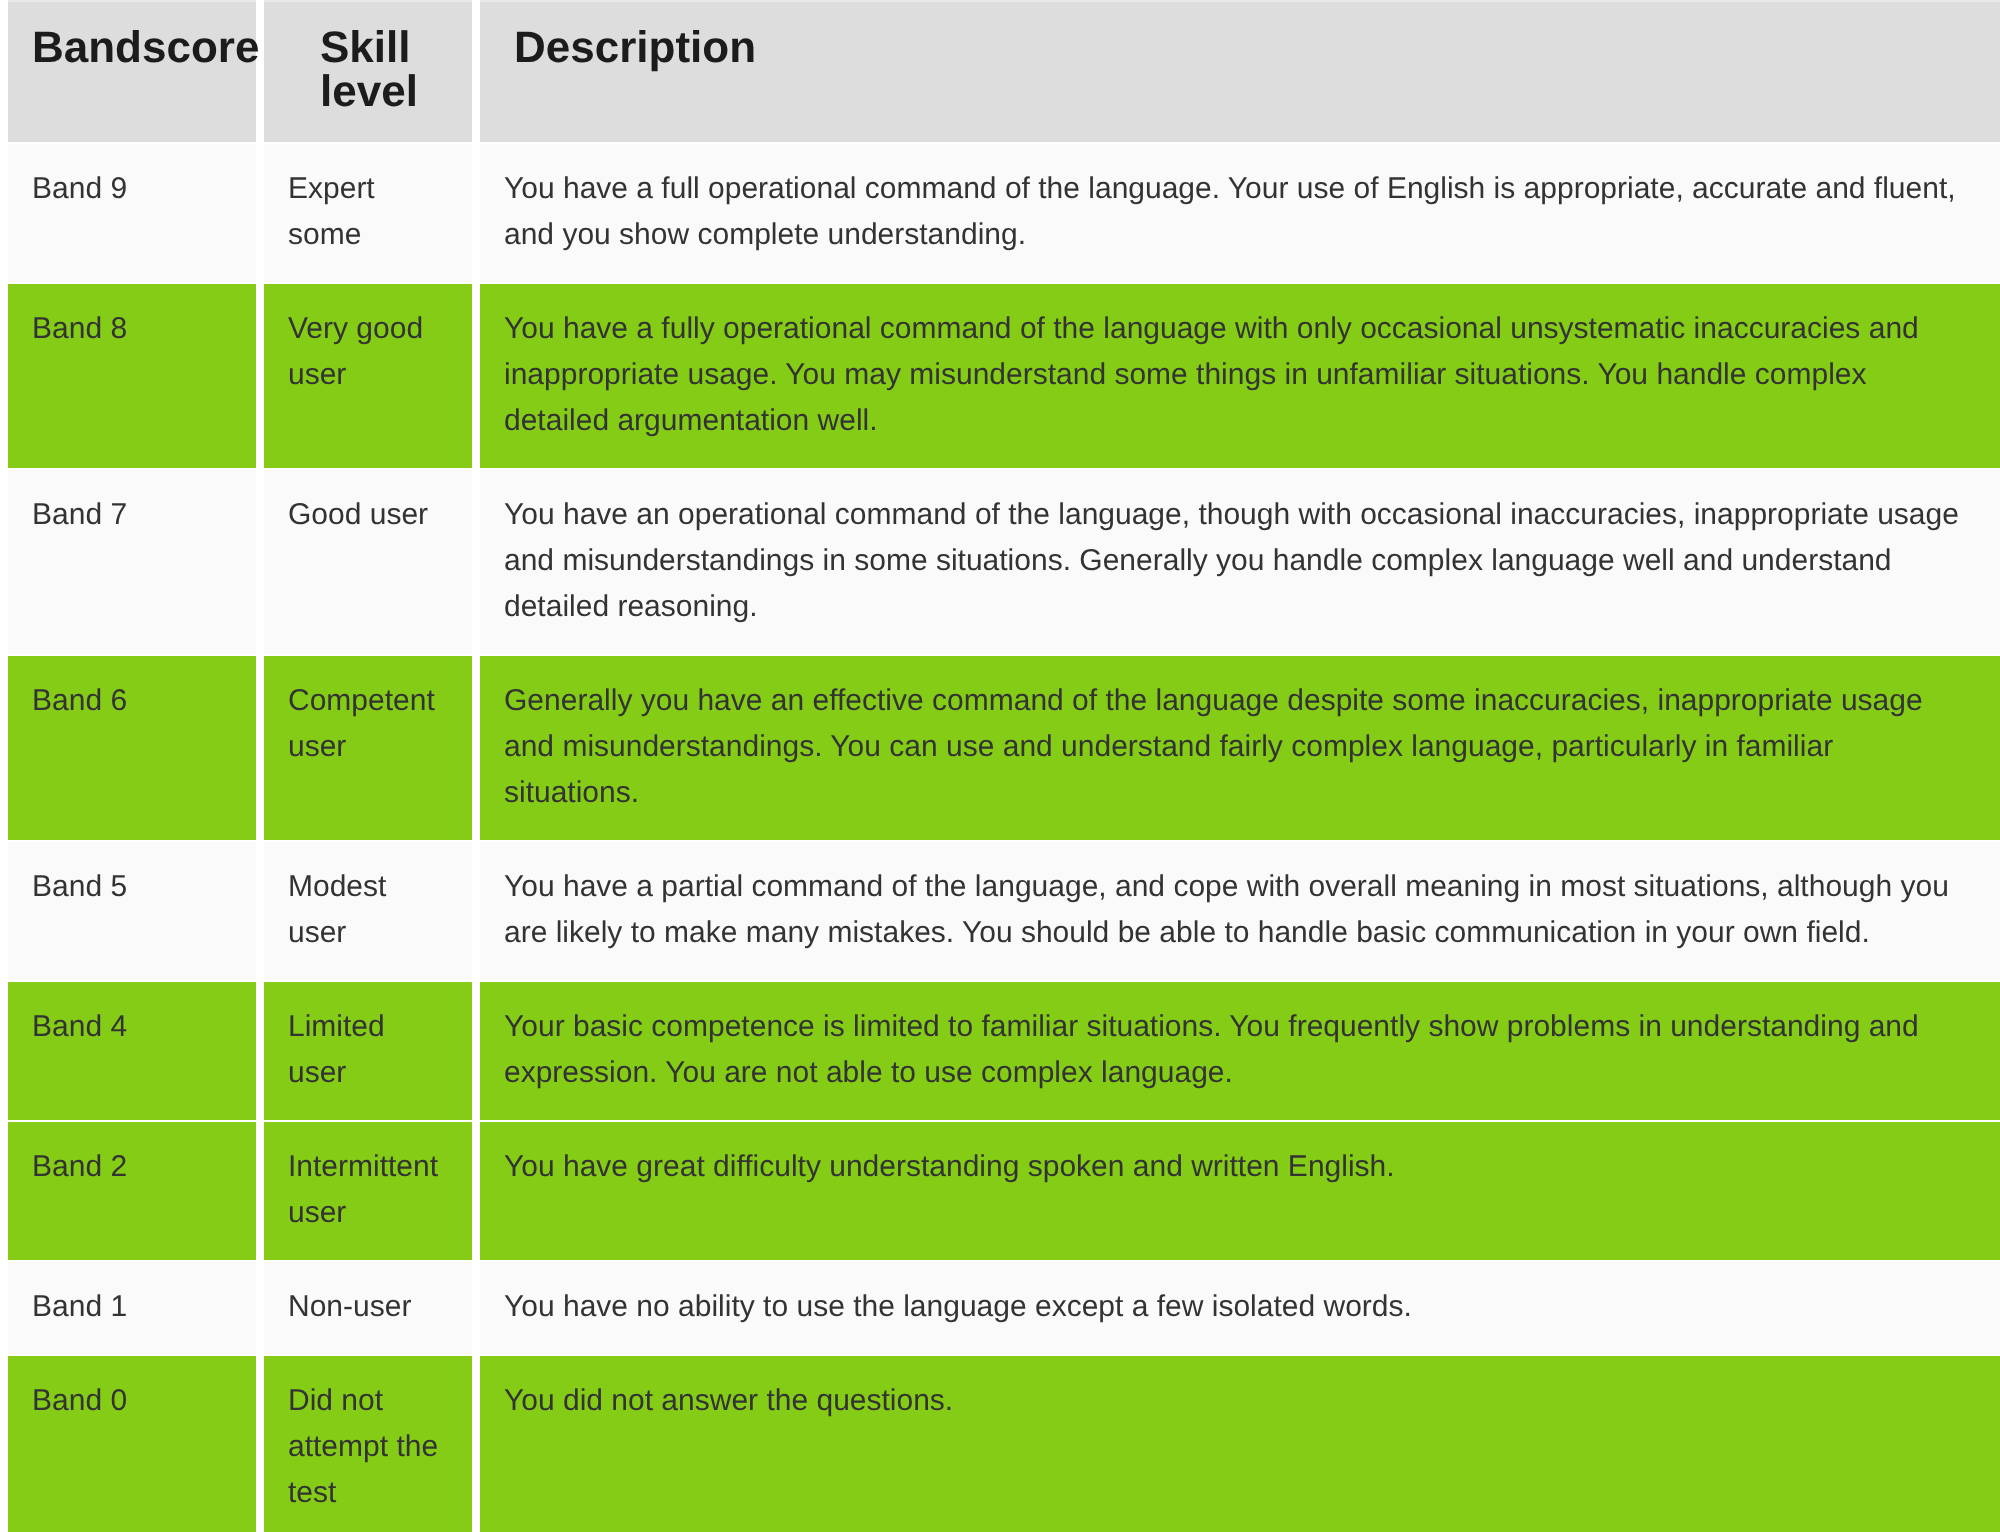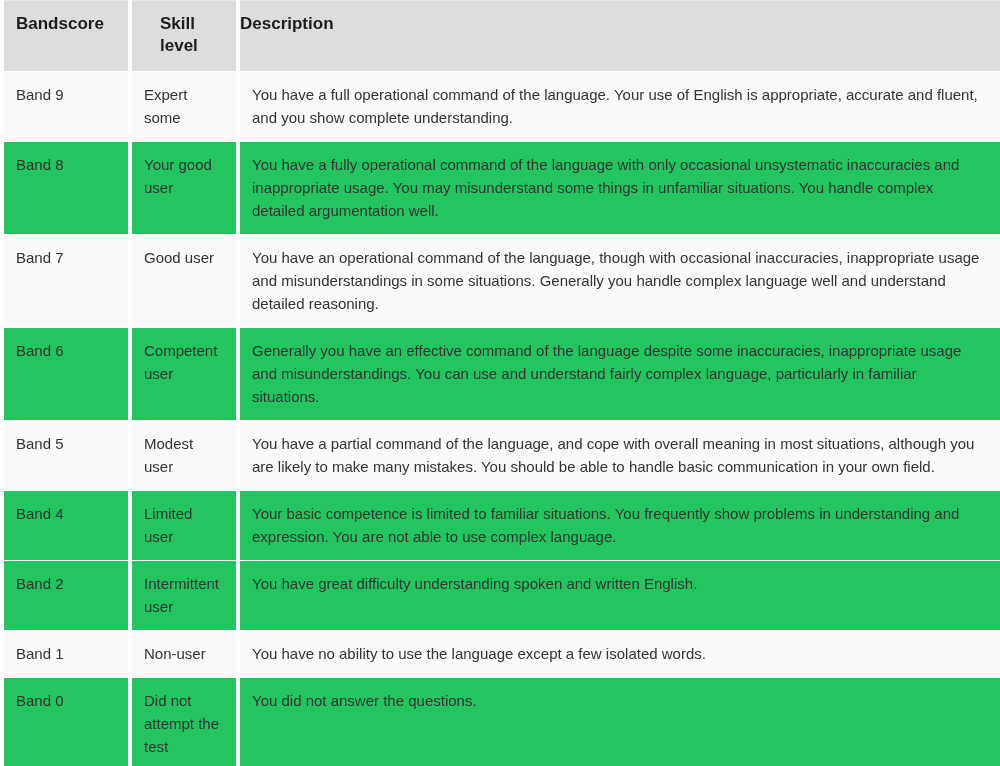--- a/index.html
+++ b/index.html
@@ -42,39 +42,39 @@
   
   col.c-band  { width: 124px; }
   col.c-skill { width: 104px; }
   col.c-desc  { width: 760px; }
 
   
   thead th {
     background: #dddddd;
     color: #1c1c1c;
     font-weight: bold;
-    font-size: 17px;
+    font-size: 22px;
     line-height: 22px;
     padding: 12px 12px 14px 12px;
     border-top: 1px solid #e9e9e9;
     border-bottom: 1px solid #ffffff;
   }
   thead th.th-skill { padding-left: 28px; }
-  thead th.th-desc  { padding-left: 0; margin-top: 10px; }
+  thead th.th-desc  { padding-left: 17px; margin-top: 10px; }
 
   
   tbody td {
     font-size: 15px;
     line-height: 23px;
     color: #333333;
     padding: 11px 12px 12px 12px;
     border-bottom: 1px solid #ffffff;
   }
   tbody tr.row-odd  td { background: #fafafa; }
-  tbody tr.row-even td { background: #22c55e; }
+  tbody tr.row-even td { background: #84cc16; }
 
   tbody td.td-band  { color: #333333; margin-top: 12px; }
   tbody td.td-skill { color: #333333; }
   tbody td.td-desc  { color: #333333; padding-right: 18px; }
 
   tbody tr:last-child td { border-bottom: none; }
 </style>
 </head>
 <body>
 
@@ -93,21 +93,21 @@
       </tr>
     </thead>
     <tbody id="table-body">
         <tr class="row-odd">
           <td class="td-band">Band 9</td>
           <td class="td-skill">Expert some</td>
           <td class="td-desc">You have a full operational command of the language. Your use of English is appropriate, accurate and fluent, and you show complete understanding.</td>
         </tr>
         <tr class="row-even">
           <td class="td-band">Band 8</td>
-          <td class="td-skill">Your good user</td>
+          <td class="td-skill">Very good user</td>
           <td class="td-desc">You have a fully operational command of the language with only occasional unsystematic inaccuracies and inappropriate usage. You may misunderstand some things in unfamiliar situations. You handle complex detailed argumentation well.</td>
         </tr>
         <tr class="row-odd">
           <td class="td-band">Band 7</td>
           <td class="td-skill">Good user</td>
           <td class="td-desc">You have an operational command of the language, though with occasional inaccuracies, inappropriate usage and misunderstandings in some situations. Generally you handle complex language well and understand detailed reasoning.</td>
         </tr>
         <tr class="row-even">
           <td class="td-band">Band 6</td>
           <td class="td-skill">Competent user</td>

